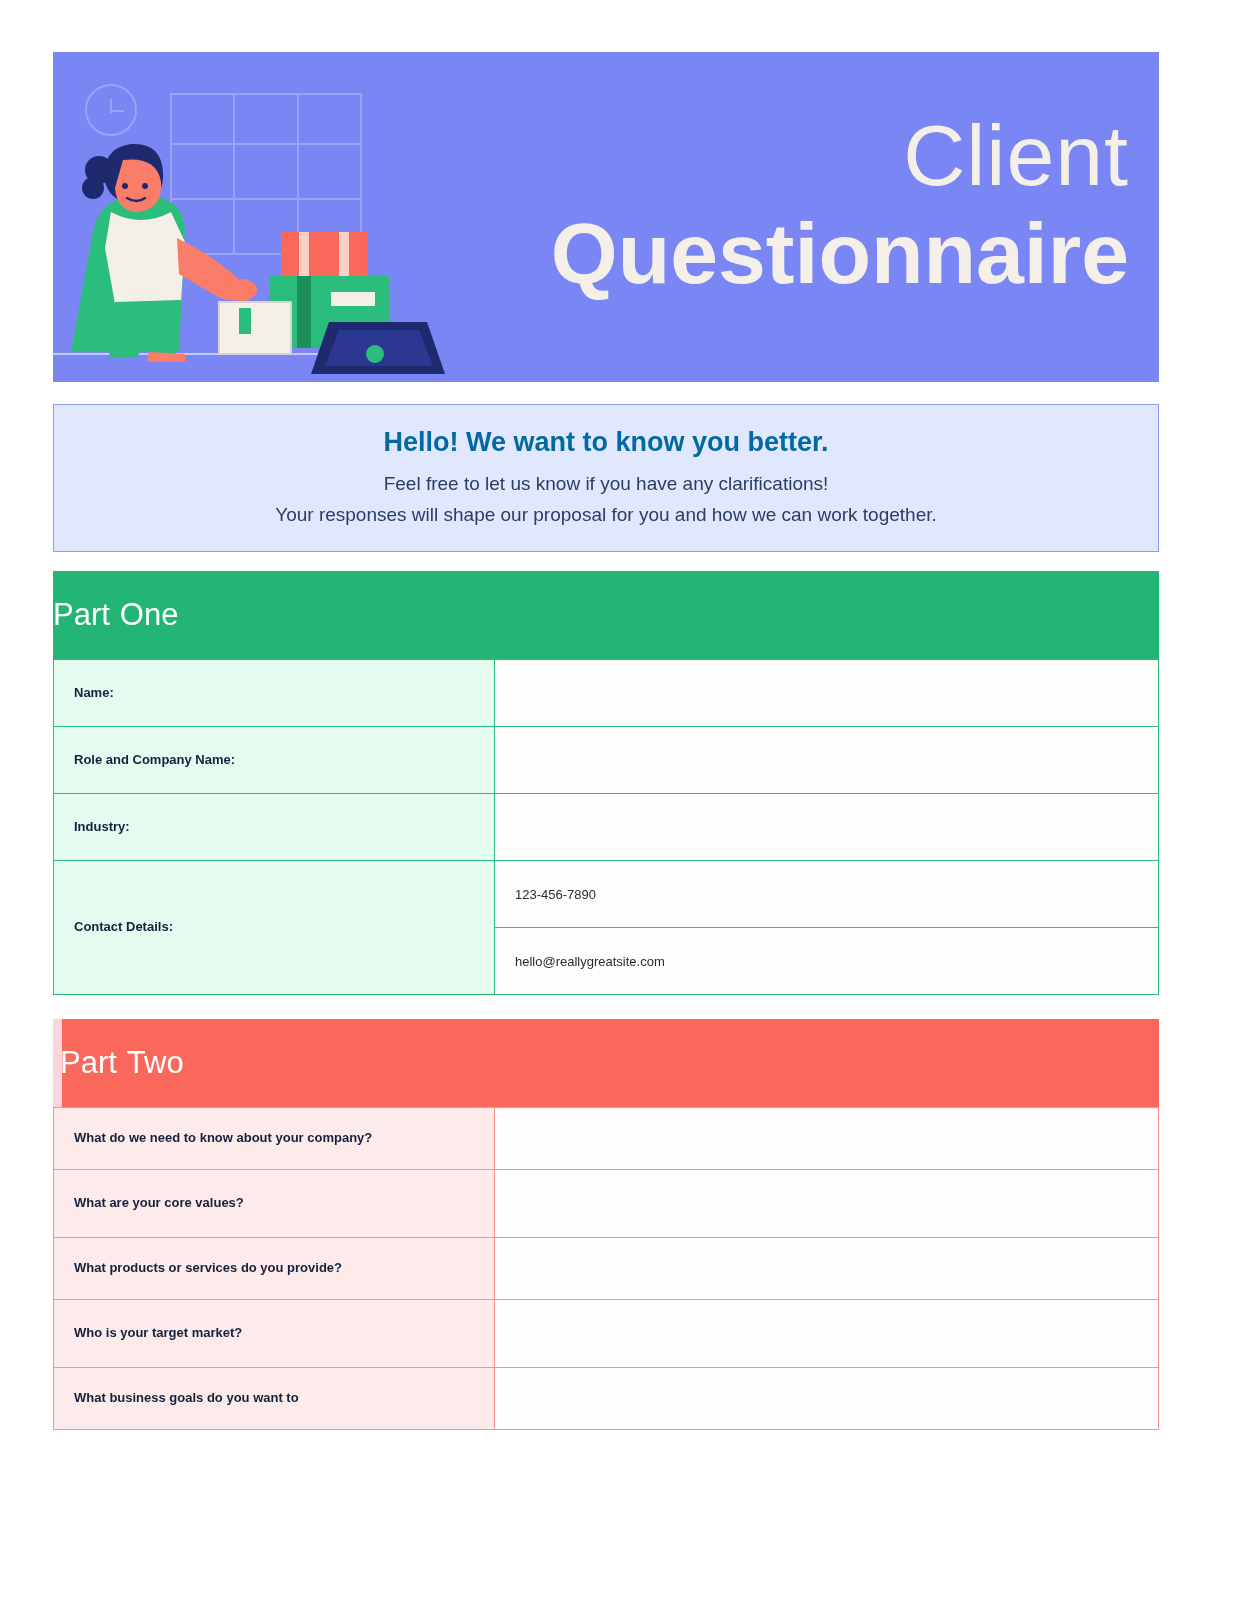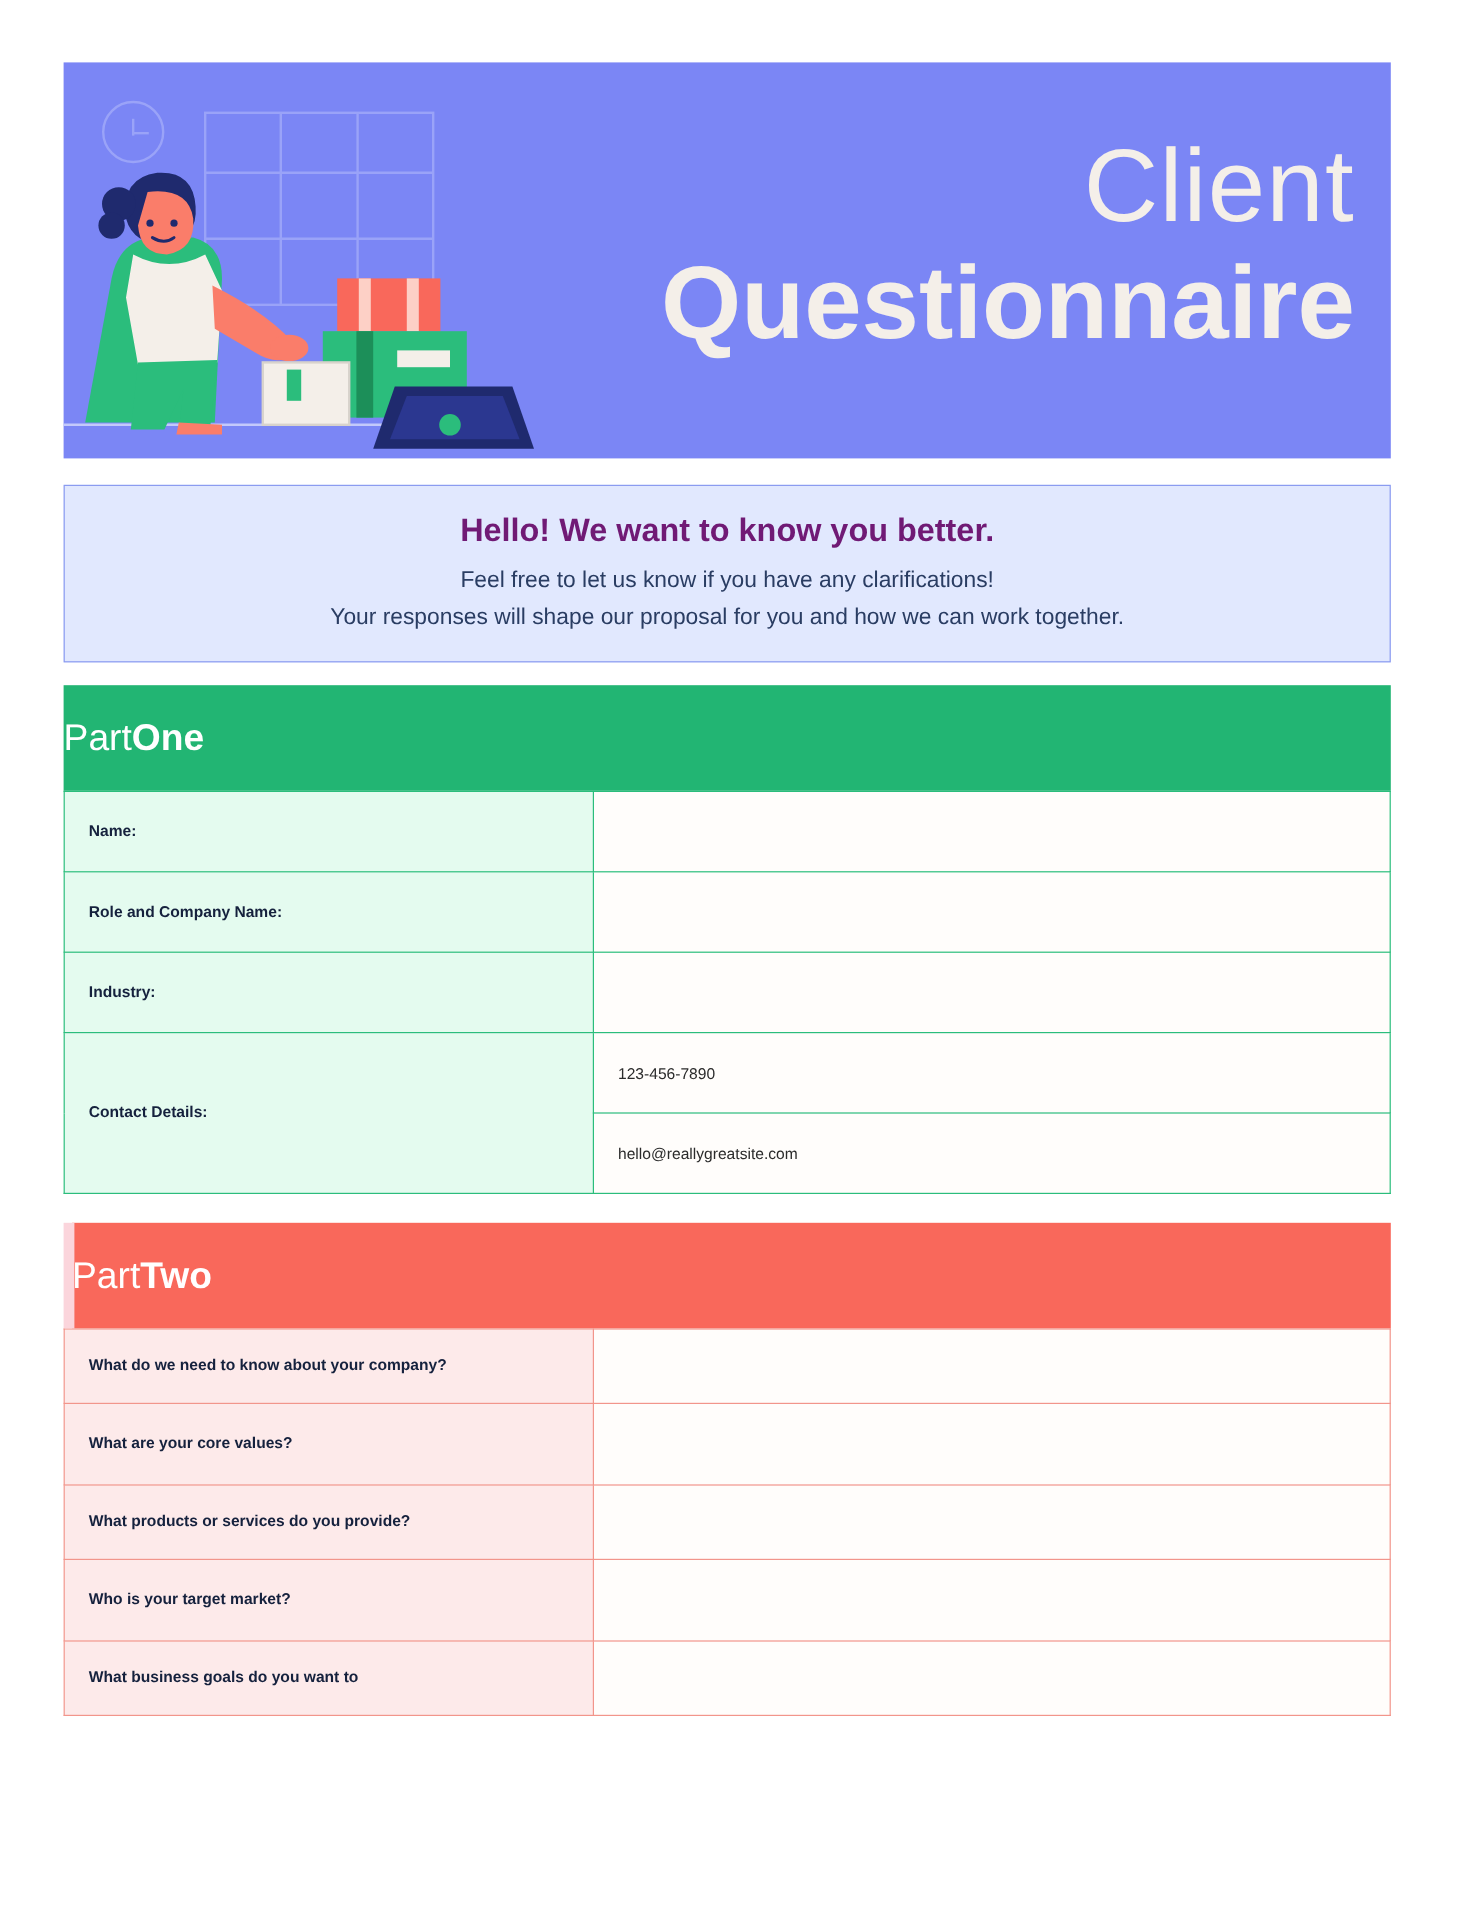--- a/index.html
+++ b/index.html
@@ -100,21 +100,21 @@
     box-sizing: border-box;
     background: #e1e8fe;
     border: 1px solid #8b9bf0;
     padding: 22px 20px 20px 20px;
     text-align: center;
   }
   .intro h2 {
     margin: 0 0 10px 0;
     font-size: 27px;
     font-weight: 700;
-    color: #701a75;
+    color: #0369a1;
   }
   .intro p {
     margin: 0;
     font-size: 19px;
     line-height: 1.65;
     color: #2a3d63;
     font-weight: 400;
   }
 
   
@@ -127,21 +127,21 @@
   .sec-two { top: 1019px; }
 
   .sec-header {
     height: 88px;
     display: flex;
     align-items: center;
     color: #ffffff;
     font-size: 31px;
     font-weight: 400;
   }
-  .sec-header .strong { font-weight: 700; }
+  .sec-header .strong { font-weight: 400; margin-left: 10px; }
   .sec-one .sec-header { background: #22b573; }
   .sec-two .sec-header {
     background: #f9685b;
     margin-left: 7px;
     width: 1099px;
   }
   .sec-two-accent {
     position: absolute;
     left: 0;
     top: 0;

